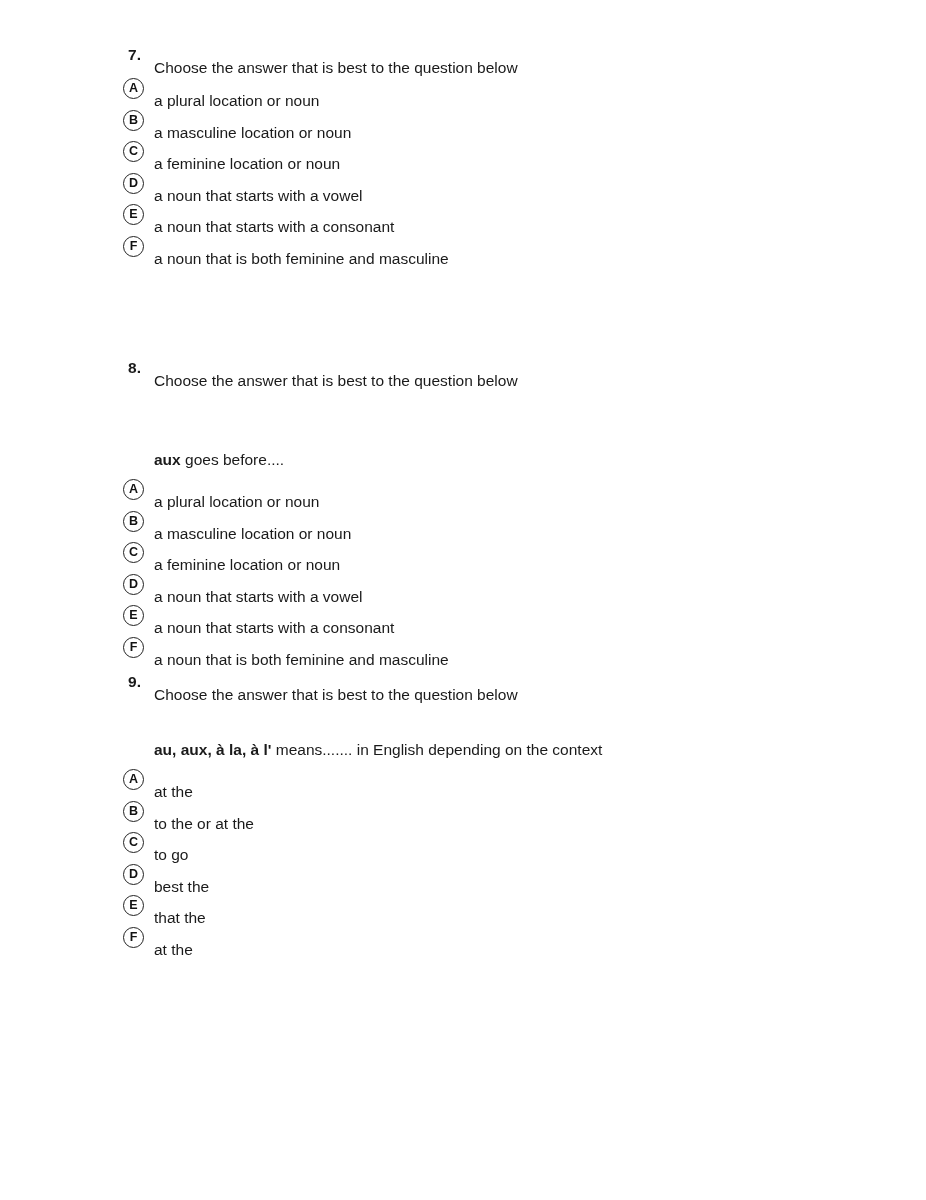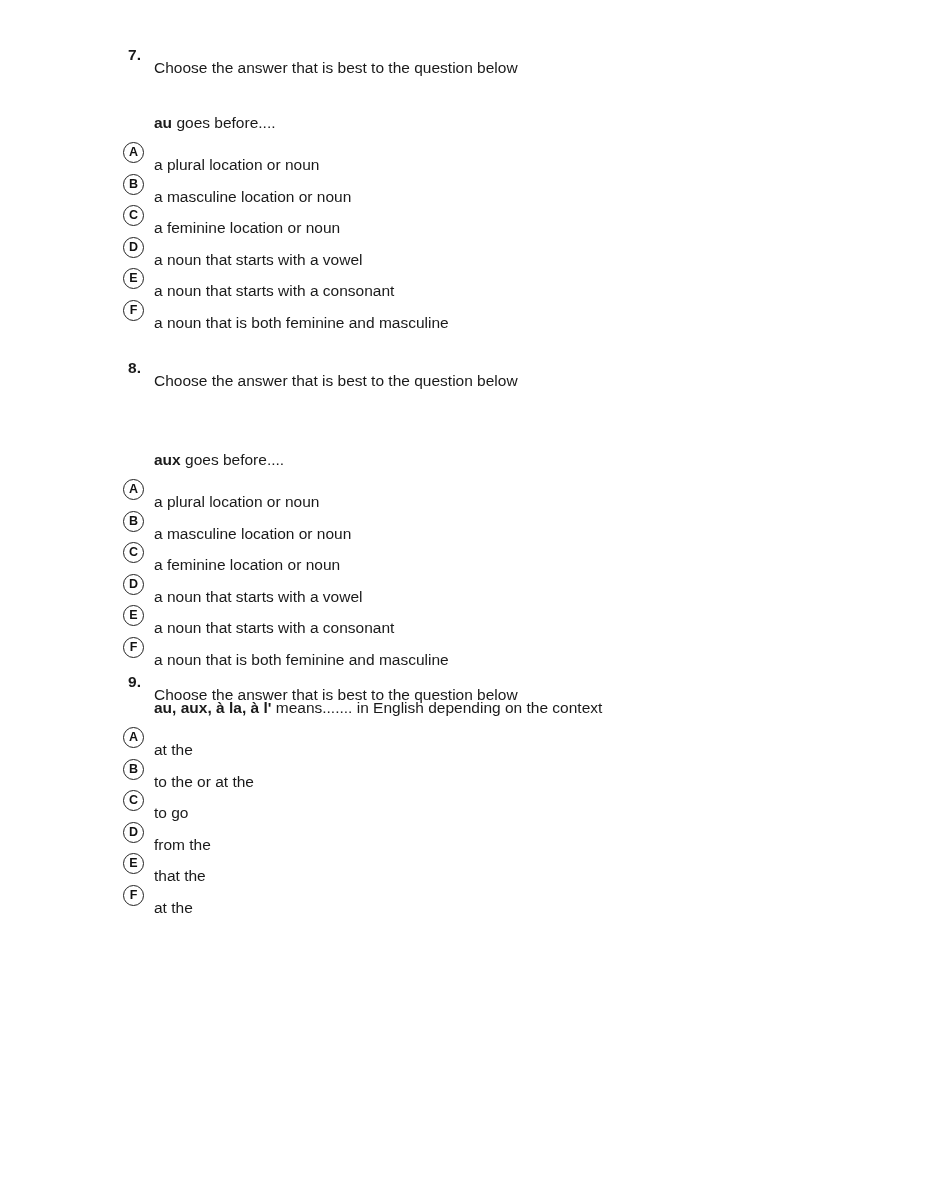--- a/index.html
+++ b/index.html
@@ -100,21 +100,20 @@
 </head>
 <body>
 
 <div class="page">
   <div id="questions-root">
       <div class="question-block" style="top: 44px;">
         <div class="q-head">
           <span class="q-num">7.</span>
           <span class="q-head-text">Choose the answer that is best to the question below</span>
         </div>
-        <div class="q-stem" style="margin-top: 42px;"><span class="stem-bold">au</span><span class="stem-rest"> goes before....</span></div>
         <div class="options">
           <div class="option-row">
             <div class="option-bubble">A</div>
             <div class="option-label">a plural location or noun</div>
           </div>
           <div class="option-row">
             <div class="option-bubble">B</div>
             <div class="option-label">a masculine location or noun</div>
           </div>
           <div class="option-row">
@@ -166,37 +165,37 @@
             <div class="option-bubble">F</div>
             <div class="option-label">a noun that is both feminine and masculine</div>
           </div>
         </div>
       </div>
       <div class="question-block" style="top: 671px;">
         <div class="q-head">
           <span class="q-num">9.</span>
           <span class="q-head-text">Choose the answer that is best to the question below</span>
         </div>
-        <div class="q-stem" style=""><span class="stem-bold">au, aux, à la, à l'</span><span class="stem-rest"> means.......  in English depending on the context</span></div>
+        <div class="q-stem" style="margin-top: 42px;"><span class="stem-bold">au, aux, à la, à l'</span><span class="stem-rest"> means.......  in English depending on the context</span></div>
         <div class="options">
           <div class="option-row">
             <div class="option-bubble">A</div>
             <div class="option-label">at the</div>
           </div>
           <div class="option-row">
             <div class="option-bubble">B</div>
             <div class="option-label">to the or at the</div>
           </div>
           <div class="option-row">
             <div class="option-bubble">C</div>
             <div class="option-label">to go</div>
           </div>
           <div class="option-row">
             <div class="option-bubble">D</div>
-            <div class="option-label">from the</div>
+            <div class="option-label">best the</div>
           </div>
           <div class="option-row">
             <div class="option-bubble">E</div>
             <div class="option-label">that the</div>
           </div>
           <div class="option-row">
             <div class="option-bubble">F</div>
             <div class="option-label">at the</div>
           </div>
         </div>

